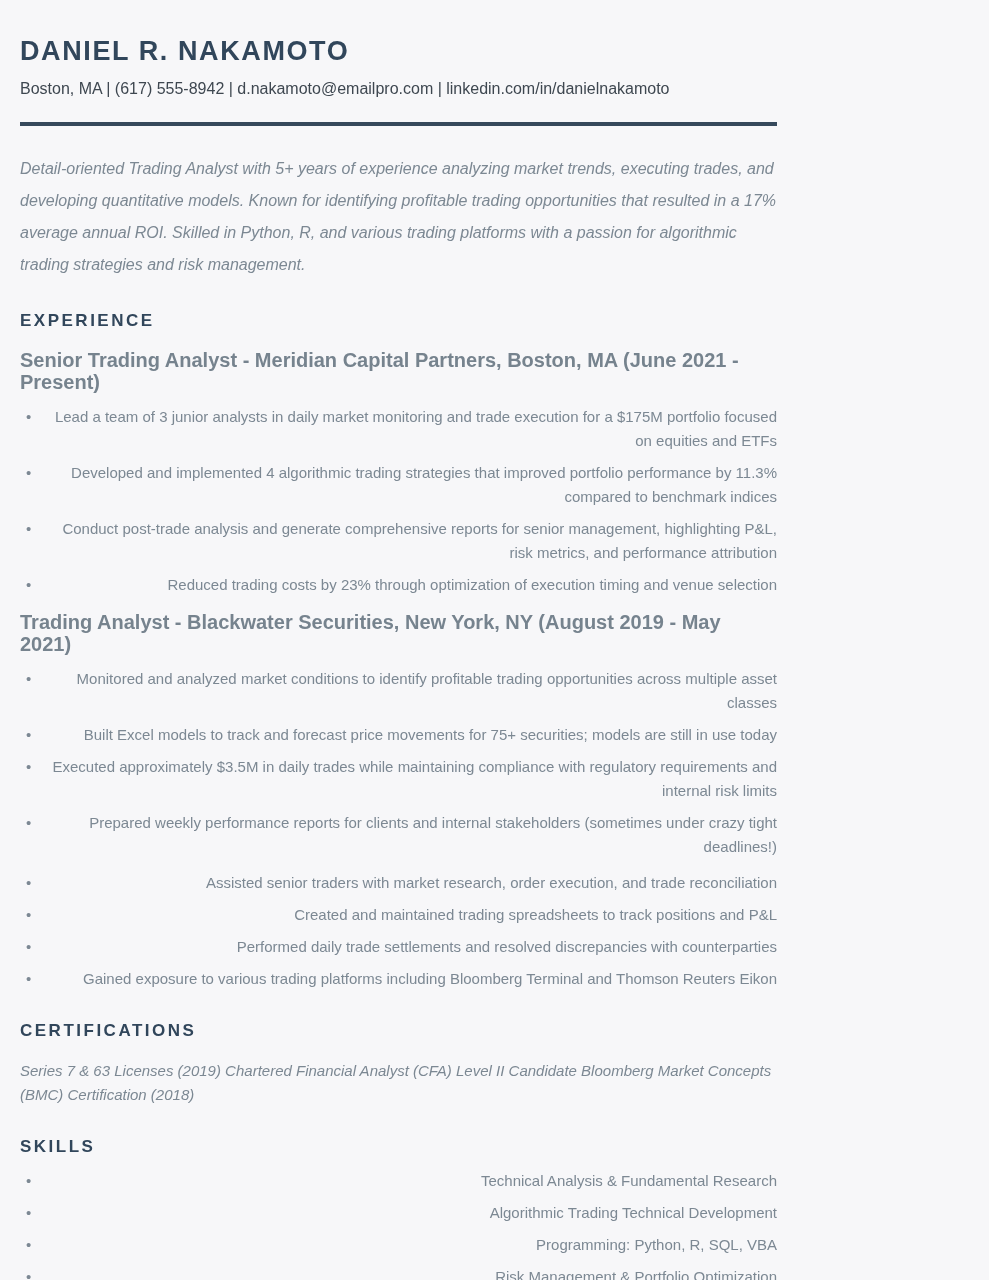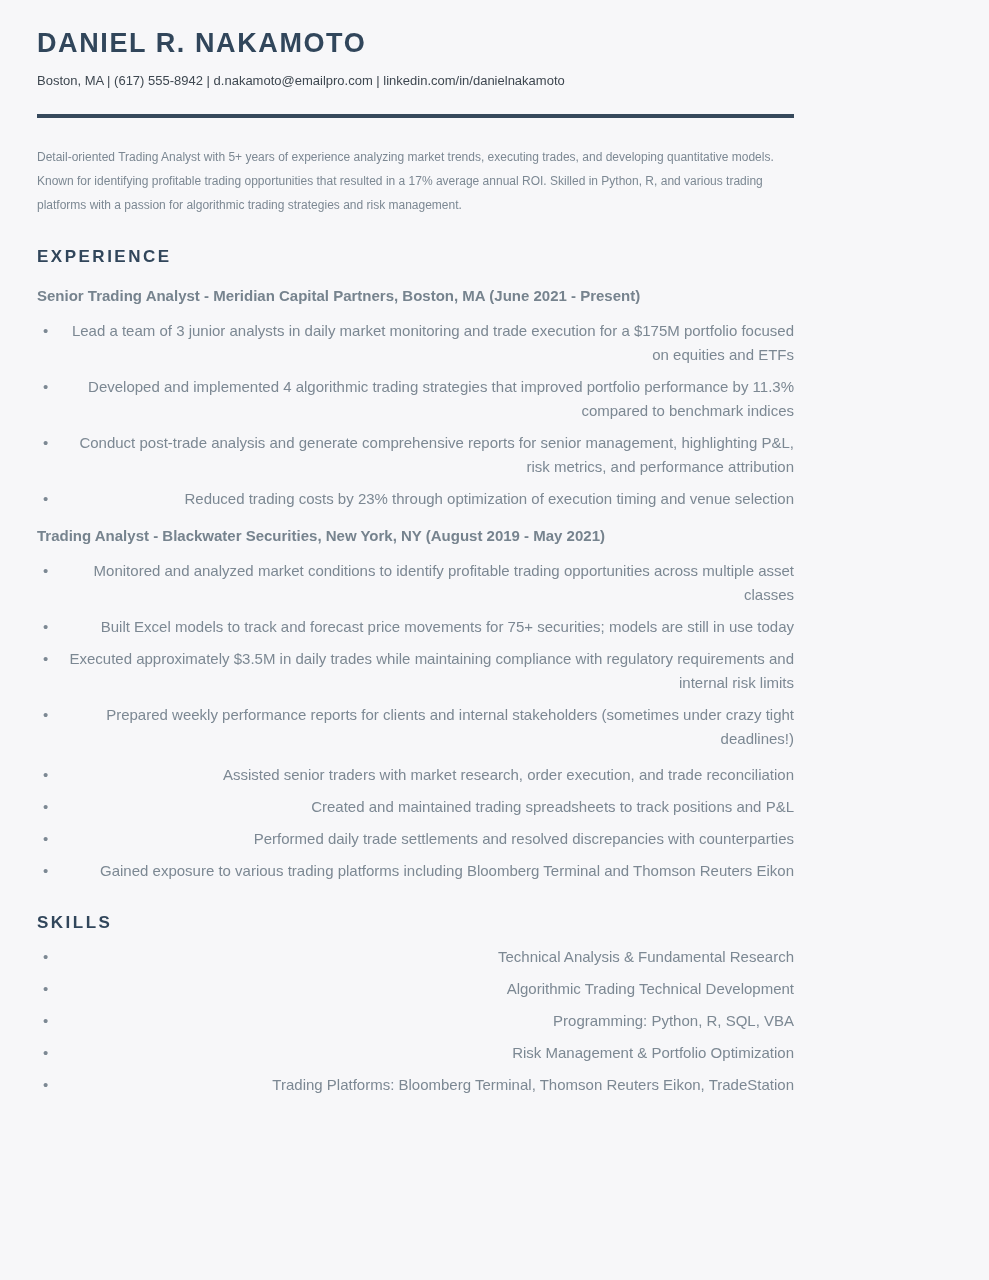--- a/index.html
+++ b/index.html
@@ -8,67 +8,67 @@
     width: 989px;
     height: 1280px;
     overflow: hidden;
     background: var(--page-background, #f7f7f9);
     font-family: "Liberation Sans", sans-serif;
   }
 
   .page {
     width: 801px;
     height: 1280px;
-    padding: 26px 24px 0 20px;
+    padding: 34px 24px 0 20px;
     overflow: hidden;
-    margin-left: 17px;
   }
 
   .name {
     font-size: 27px;
     font-weight: bold;
     letter-spacing: 1.6px;
     line-height: 34px;
     color: var(--heading-navy, #31465b);
   }
 
   .contact {
     margin-top: 13px;
-    font-size: 13px;
+    font-size: 16px;
     line-height: 16px;
     color: var(--contact-dark, #3e4750);
   }
 
   .divider {
     margin-top: 25px;
     height: 4px;
     width: 100%;
     border: none;
     background: var(--divider-navy, #36495c);
   }
 
   .summary {
     margin-top: 27px;
-    font-size: 12px;
-    line-height: 24px;
+    font-size: 16px;
+    line-height: 32px;
     color: var(--body-gray, #7c8893);
+    font-style: italic;
   }
 
   h2.section {
     margin-top: 30px;
     font-size: 17px;
     font-weight: bold;
     letter-spacing: 2.5px;
     line-height: 20px;
     color: var(--heading-navy, #31465b);
   }
 
   h3.job-title {
     margin-top: 14px;
-    font-size: 15px;
+    font-size: 20px;
     font-weight: bold;
     line-height: 22px;
     color: var(--title-gray, #76838e);
   }
 
   h3.job-title.first { margin-top: 18px; }
 
   ul.bullets {
     margin-top: 12px;
     list-style: none;
@@ -143,20 +143,22 @@
     <ul class="bullets">
       <li>Assisted senior traders with market research, order execution, and trade reconciliation</li>
       <li>Created and maintained trading spreadsheets to track positions and P&amp;L</li>
       <li>Performed daily trade settlements and resolved discrepancies with counterparties</li>
       <li>Gained exposure to various trading platforms including Bloomberg Terminal and Thomson Reuters Eikon</li>
     </ul>
   </section>
 
 
   <section>
+    <h2 class="section">CERTIFICATIONS</h2>
+    <p class="cert-text">Series 7 &amp; 63 Licenses (2019) Chartered Financial Analyst (CFA) Level II Candidate Bloomberg Market Concepts (BMC) Certification (2018)</p>
   </section>
 
   <section>
     <h2 class="section">SKILLS</h2>
     <ul class="bullets">
       <li>Technical Analysis &amp; Fundamental Research</li>
       <li>Algorithmic Trading Technical Development</li>
       <li>Programming: Python, R, SQL, VBA</li>
       <li>Risk Management &amp; Portfolio Optimization</li>
       <li>Trading Platforms: Bloomberg Terminal, Thomson Reuters Eikon, TradeStation</li>

